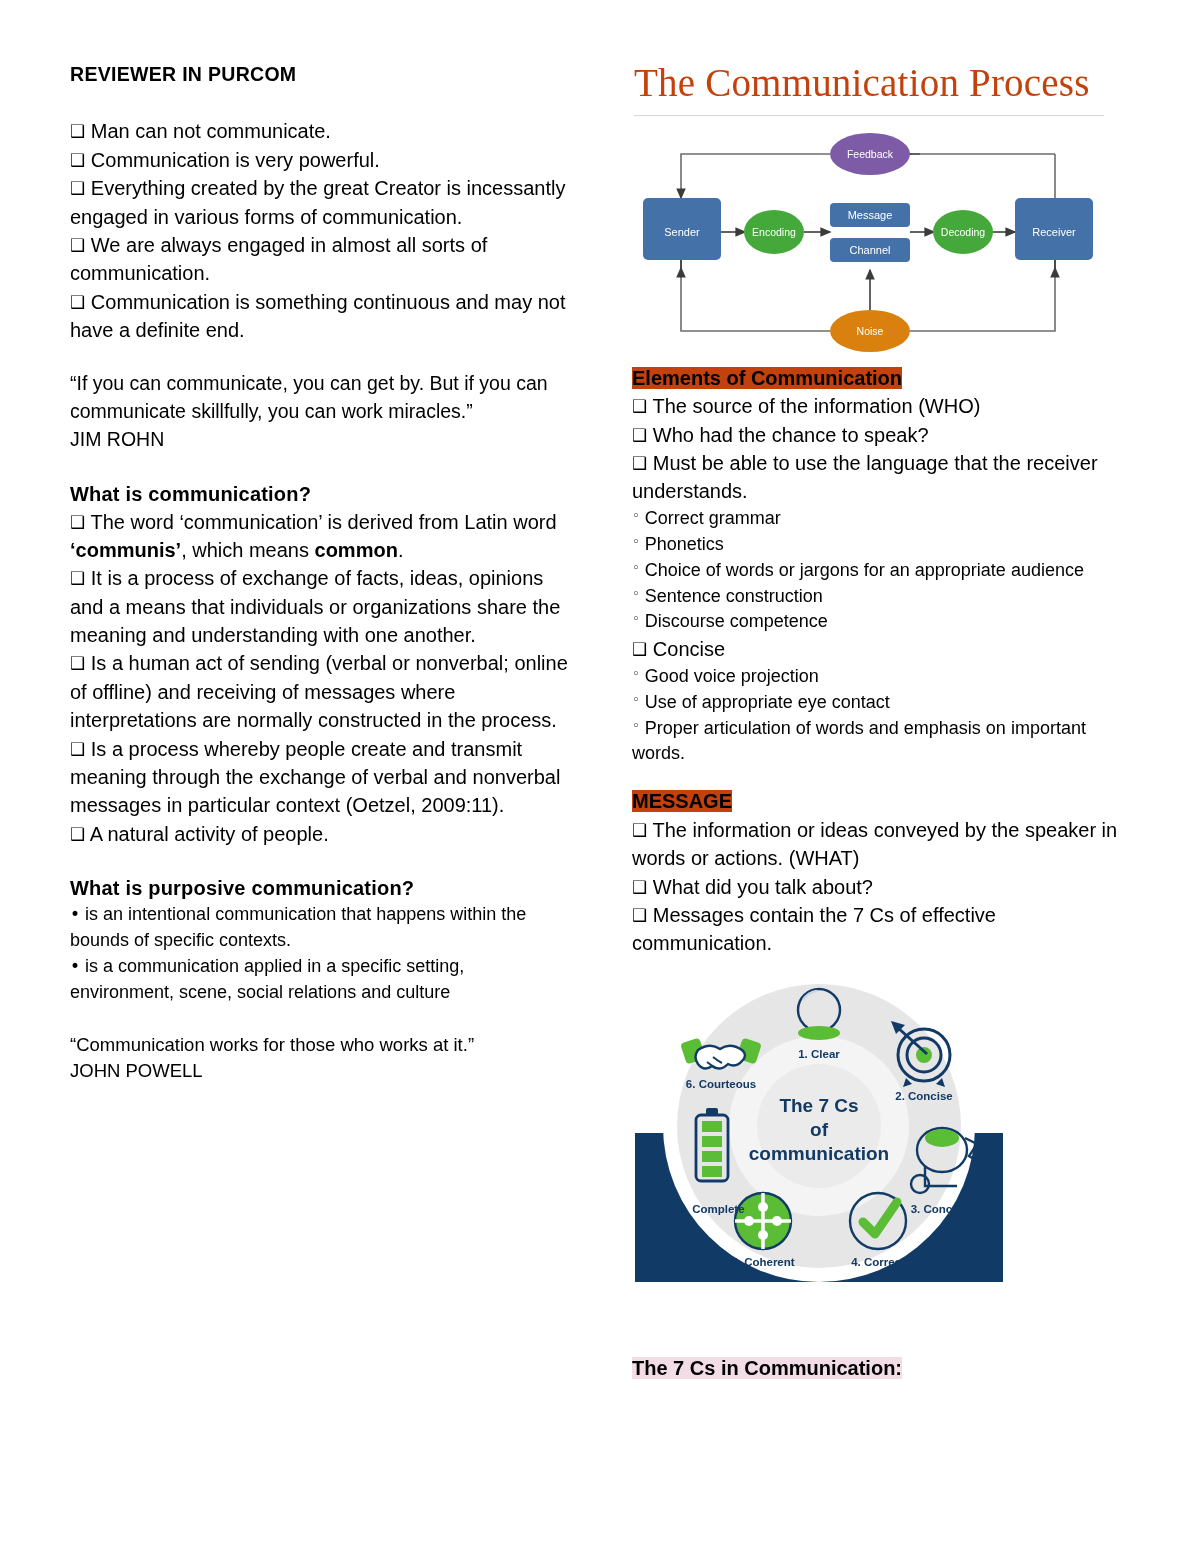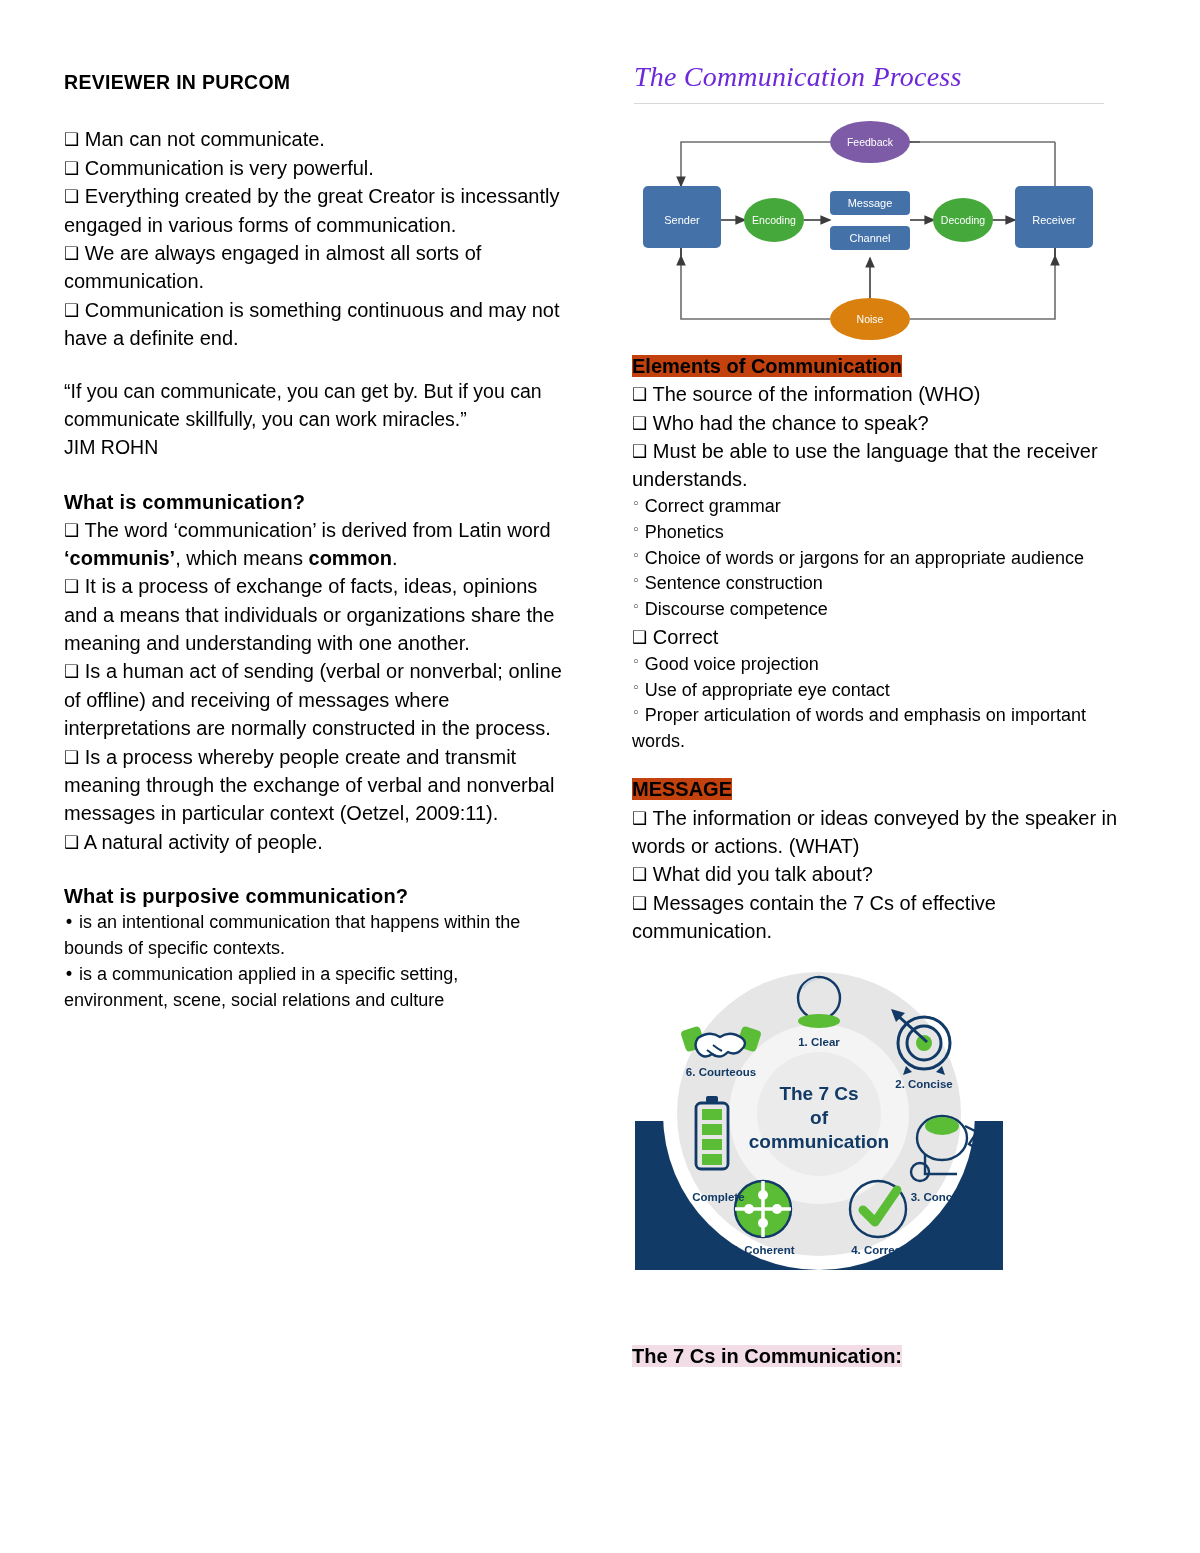--- a/index.html
+++ b/index.html
@@ -16,24 +16,23 @@
     overflow: hidden;
   }
   .page {
     position: relative;
     width: 1200px;
     height: 1553px;
     background: #fff;
   }
   .col-left {
     position: absolute;
-    left: 64px;
+    left: 70px;
     top: 62px;
     width: 500px;
-    margin-top: 8px;
   }
   .col-right {
     position: absolute;
     left: 632px;
     top: 62px;
     width: 500px;
   }
 
   
   .doc-title {
@@ -98,26 +97,25 @@
   }
 
   
   .fig-comm {
     position: relative;
     width: 478px;
     margin: 0 0 6px 0;
   }
   .fig-title {
     font-family: "Liberation Serif", serif;
-    font-size: 28px;
-    color: #6d28d9;
+    font-size: 39px;
+    color: #c2410c;
     letter-spacing: 0.2px;
     line-height: 1.1;
     margin: 0 0 10px 2px;
-    font-style: italic;
   }
   .fig-rule {
     height: 1px;
     background: #d8d8d8;
     width: 470px;
     margin: 0 0 14px 2px;
   }
   .diagram {
     position: relative;
     width: 470px;
@@ -207,20 +205,24 @@
       <span class="bull">•</span>
       <span>is an intentional communication that happens within the bounds of specific contexts.</span>
     </p>
     <p class="para sm">
       <span class="bull">•</span>
       <span>is a communication applied in a specific setting, environment, scene, social relations and culture</span>
     </p>
 
     <div class="spacer-lg"></div>
 
+    <p class="quote sm">
+      <span>“Communication works for those who works at it.”</span><br>
+      <span>JOHN POWELL</span>
+    </p>
 
   </div>
 
   <div class="col-right">
 
     <div class="fig-comm">
       <div class="fig-title">The Communication Process</div>
       <div class="fig-rule"></div>
 
       <div class="diagram">
@@ -308,21 +310,21 @@
       <span class="dotb">◦</span>
       <span>Sentence construction</span>
     </p>
     <p class="para sm">
       <span class="dotb">◦</span>
       <span>Discourse competence</span>
     </p>
 
     <p class="para">
       <span class="cbx">❑</span>
-      <span>Correct</span>
+      <span>Concise</span>
     </p>
 
     <p class="para sm">
       <span class="dotb">◦</span>
       <span>Good voice projection</span>
     </p>
     <p class="para sm">
       <span class="dotb">◦</span>
       <span>Use of appropriate eye contact</span>
     </p>

